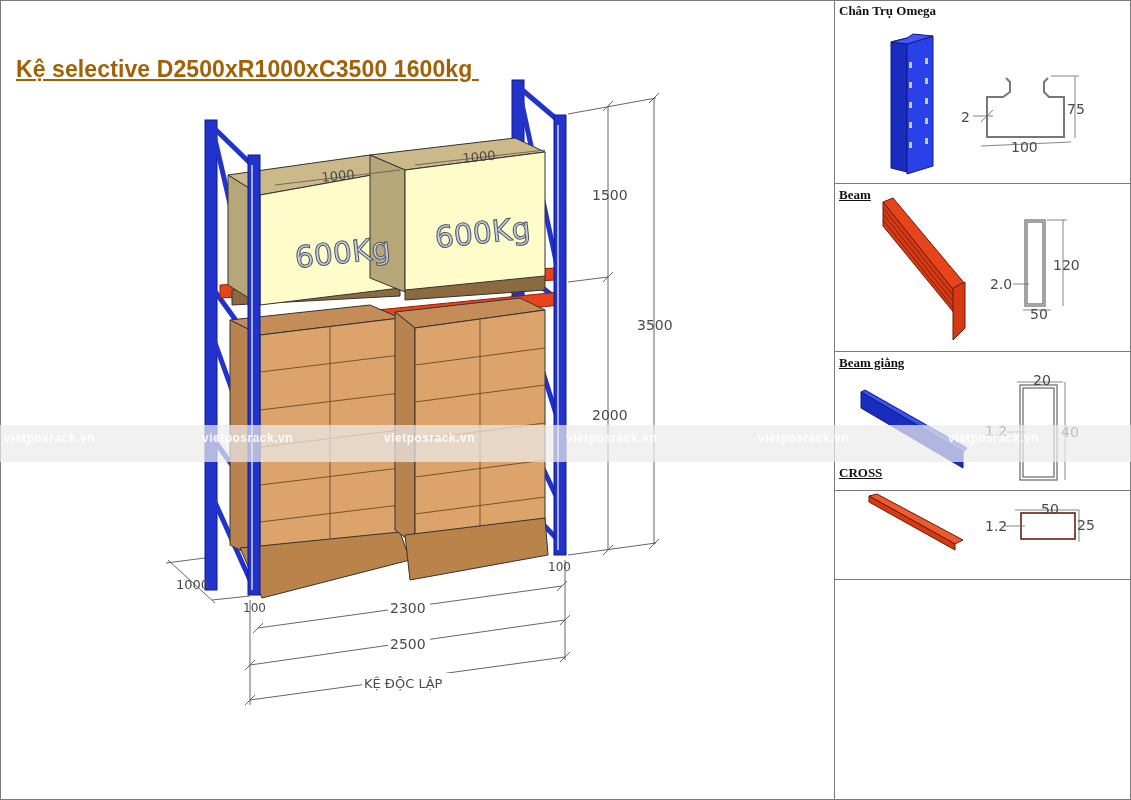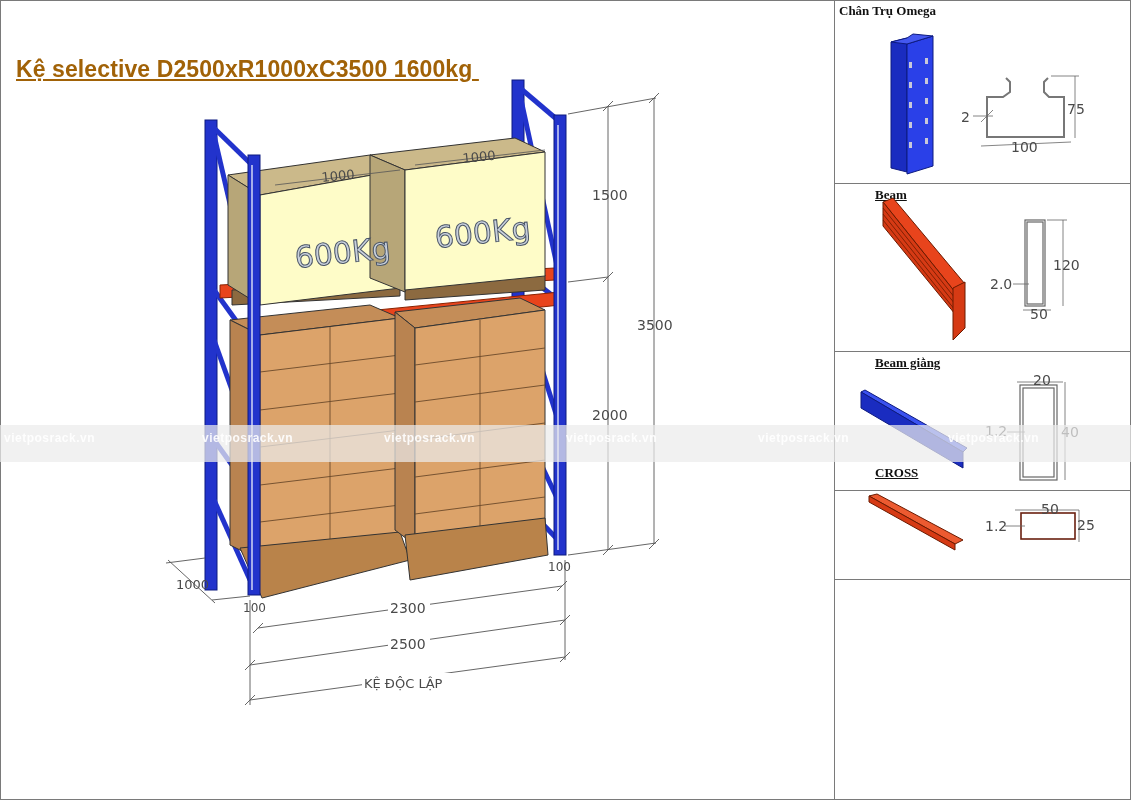--- a/index.html
+++ b/index.html
@@ -14,21 +14,21 @@
     font-weight: bold; font-size: 23px; color: #a16207; text-decoration: underline; letter-spacing: 0.1px;
     white-space: pre;
     margin-top: 28px;
   }
   .side { position: absolute; left: 834px; top: 0; width: 297px; height: 800px; border-left: 1px solid #7a7a7a; }
   .panel { position: absolute; left: 0; width: 296px; border-bottom: 1px solid #7a7a7a; }
   .panel-title {
     position: absolute; left: 4px; top: 3px; font-family: Liberation Serif, serif;
     font-weight: bold; font-size: 13px; color: #111;
   }
-  .panel-title.u { text-decoration: underline; margin-left: 36px; }
+  .panel-title.u { text-decoration: underline; }
   svg { position: absolute; left: 0; top: 0; overflow: visible; }
   .dim { font-family: "DejaVu Sans", sans-serif; fill: #4a4a4a; }
   .watermark {
     position: absolute; left: 0; top: 425px; width: 1131px; height: 37px;
     background: rgba(235,235,235,0.72); pointer-events: none;
   }
   .wm-text {
     position: absolute; top: 6px; font-family: "Liberation Sans", sans-serif; font-size: 12px; font-weight: bold;
     color: rgba(255,255,255,0.9); letter-spacing: 0.5px; white-space: nowrap;
   }

